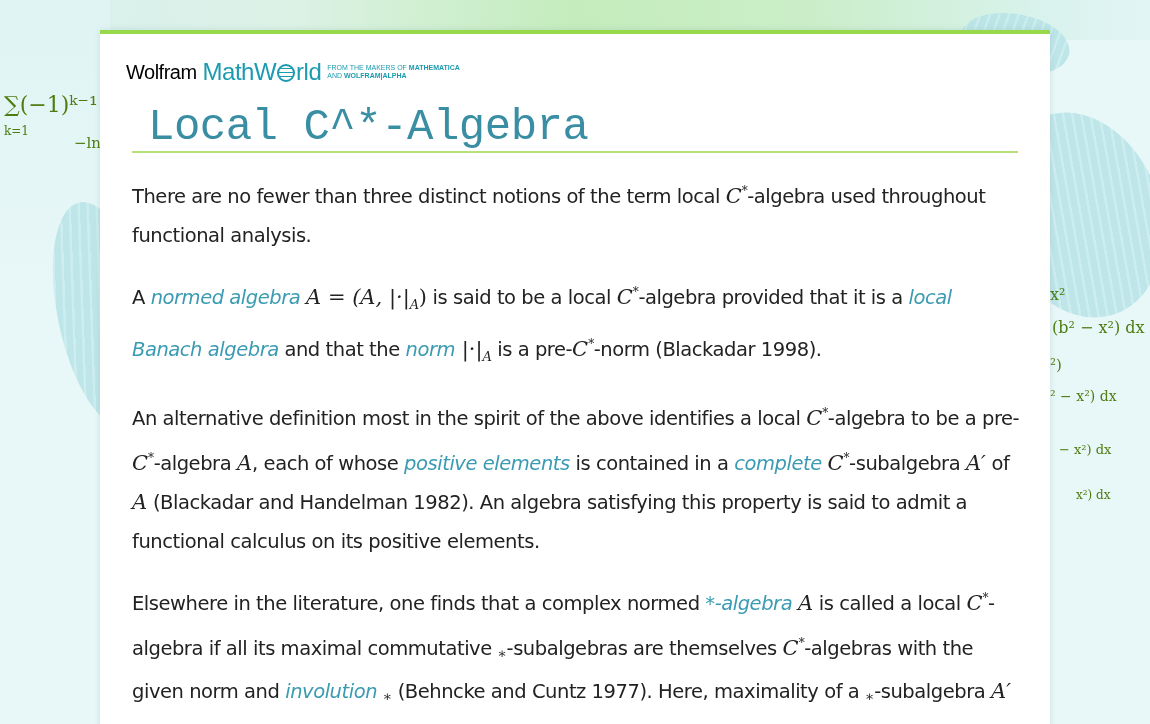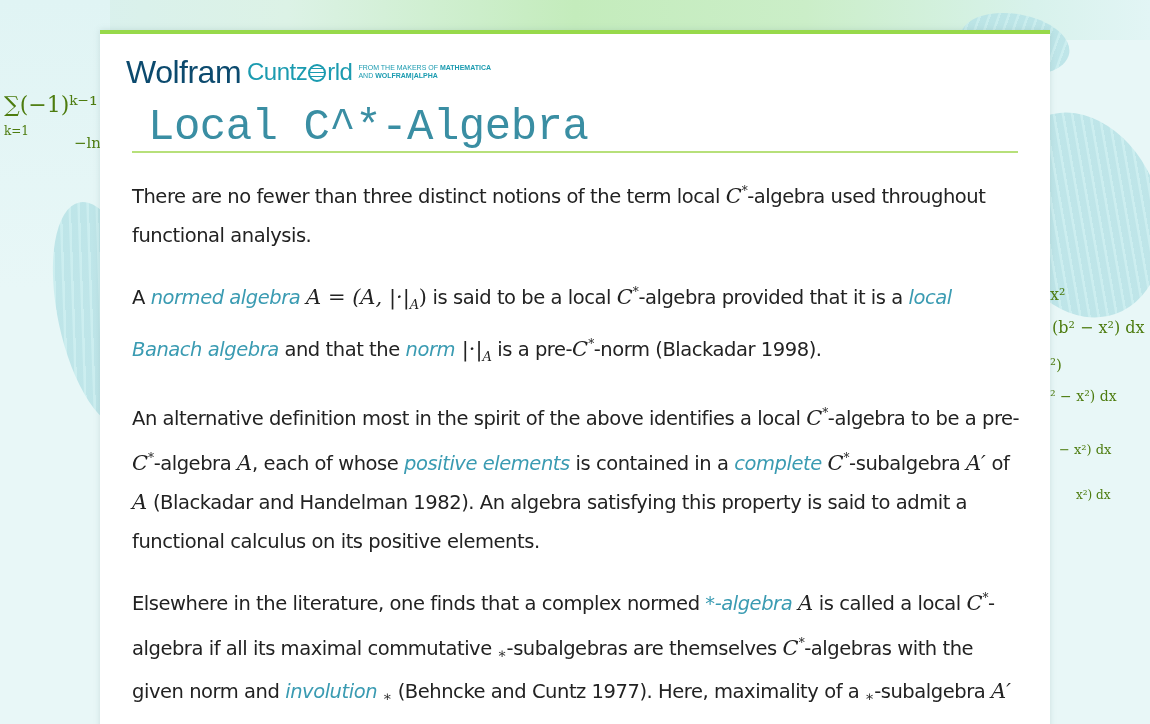--- a/index.html
+++ b/index.html
@@ -28,21 +28,21 @@
     .card {
       position: absolute; left: 100px; top: 30px; width: 950px; height: 700px;
       background: #ffffff; border-top: 4px solid #97d94a;
       box-shadow: 0 0 6px rgba(120,160,160,0.25);
     }
     .brand {
       position: absolute; left: 26px; top: 24px; height: 28px;
       display: flex; align-items: center; white-space: nowrap;
     }
     .brand-wolfram {
-      font-family: "Liberation Sans", sans-serif; font-size: 32px; color: #0c4a6e;
+      font-family: "Liberation Sans", sans-serif; font-size: 20px; color: #000000;
       letter-spacing: -0.5px;
     }
     .brand-mathworld {
       font-family: "Liberation Sans", sans-serif; font-size: 24px; color: #1b9bb0;
       margin-left: 6px; letter-spacing: -0.5px; display: flex; align-items: center;
     }
     .globe {
       display: inline-block; width: 18px; height: 18px; border-radius: 50%;
       border: 2px solid #1b9bb0; box-sizing: border-box; position: relative;
       margin: 0 1px; top: 1px;
@@ -114,21 +114,21 @@
 </div>
 <div class="deco-formula" style="left:1076px; top:488px; font-size:12px;">
   <span>x²)  dx</span>
 </div>
 
 <div class="card">
 
   <div class="brand">
     <span class="brand-wolfram">Wolfram</span>
     <span class="brand-mathworld">
-      <span>Cuntz</span>
+      <span>MathW</span>
       <span class="globe"></span>
       <span>rld</span>
     </span>
     <span class="brand-tagline">
       <span>From the makers of </span><b>Mathematica</b><br>
       <span>and </span><b>Wolfram|Alpha</b>
     </span>
   </div>
 
   <h1 class="page-title">Local C^*-Algebra</h1>

